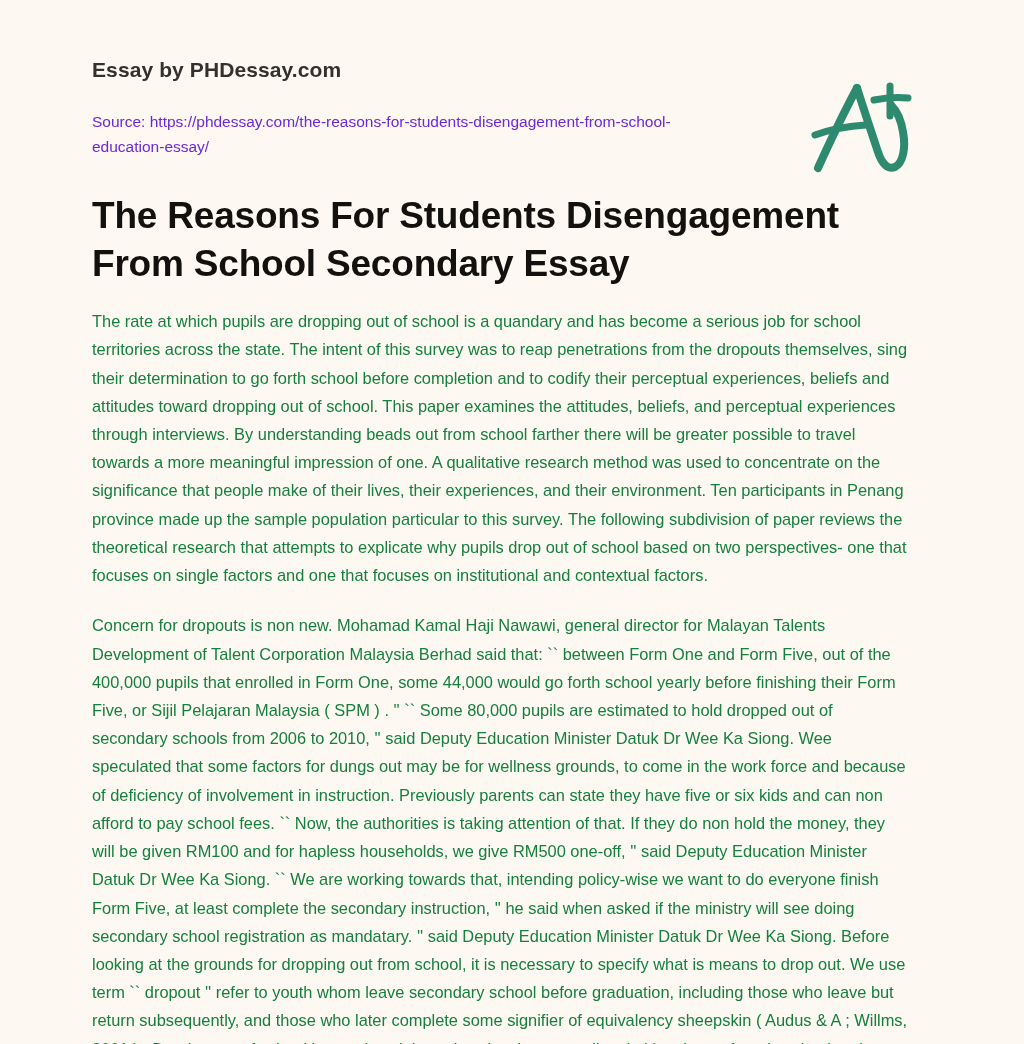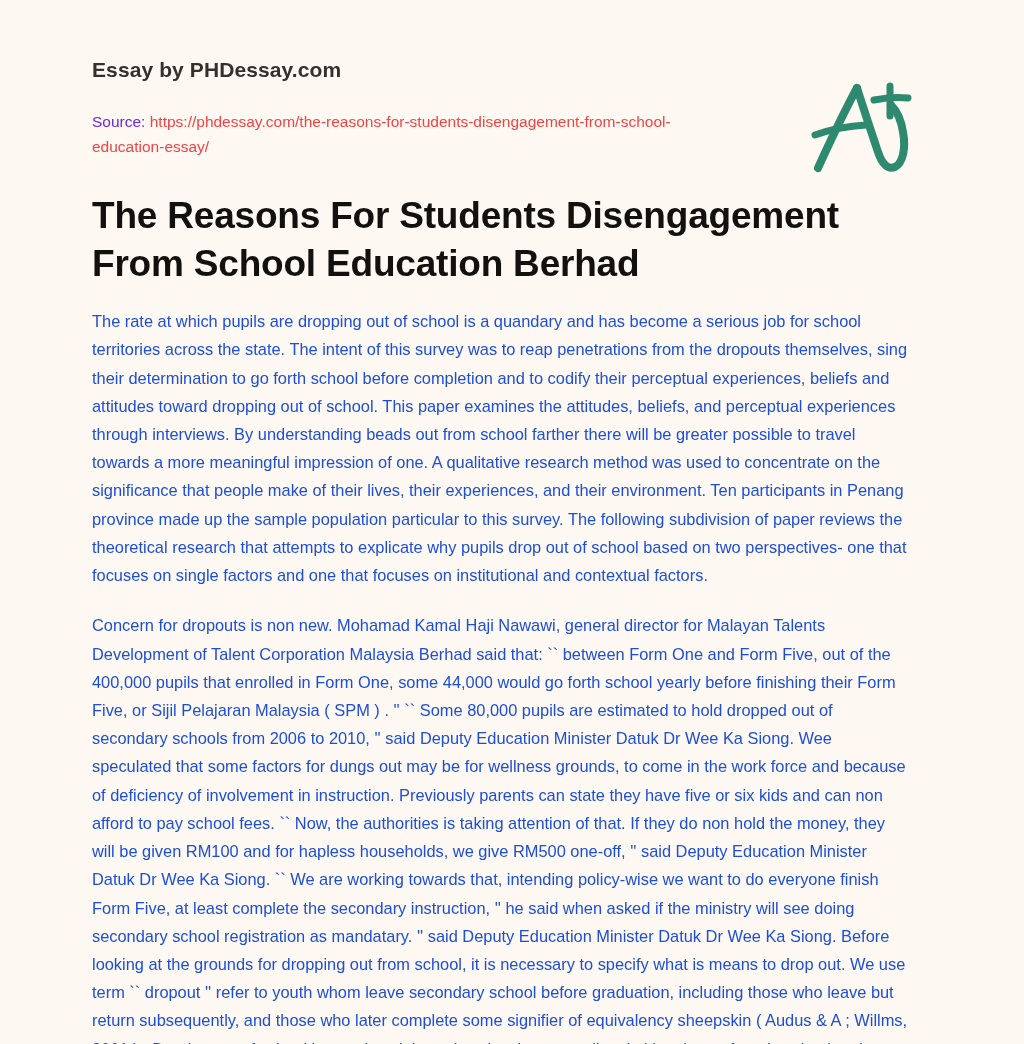--- a/index.html
+++ b/index.html
@@ -37,21 +37,21 @@
     font-size: 15.5px;
     line-height: 1.62;
     max-width: 650px;
     color: #8a8782;
     word-break: break-word;
   }
   .source-label {
     color: #6d28d9;
   }
   .source-url {
-    color: #ef4444;
+    color: #6d28d9;
     text-decoration: none;
   }
 
   
   .logo {
     position: absolute;
     top: 72px;
     right: 78px;
     width: 120px;
     height: 110px;
@@ -76,21 +76,21 @@
 
   
   .body-copy {
     margin: 0;
     padding-top: 20px;
   }
   .para {
     margin: 0 0 22px 0;
     font-size: 16.4px;
     line-height: 1.72;
-    color: #1d4ed8;
+    color: #15803d;
     text-align: left;
   }
   .para:last-child {
     margin-bottom: 0;
   }
   .subhead {
     margin: 0 0 22px 0;
     font-size: 16.4px;
     line-height: 1.72;
     color: #55514d;
@@ -118,21 +118,21 @@
 
         <path d="M13 63 C27 58 46 54 64 53" stroke-width="7"></path>
 
         <path d="M88 14 C88 24 88 34 88 44" stroke-width="7"></path>
 
         <path d="M72 28 C82 26 96 25 106 26" stroke-width="7"></path>
       </g>
     </svg>
   </div>
 
-  <h1 class="doc-title">The Reasons For Students Disengagement From School Education Berhad</h1>
+  <h1 class="doc-title">The Reasons For Students Disengagement From School Secondary Essay</h1>
 
   <div class="body-copy">
     <p class="para">The rate at which pupils are dropping out of school is a quandary and has become a serious job for school territories across the state. The intent of this survey was to reap penetrations from the dropouts themselves, sing their determination to go forth school before completion and to codify their perceptual experiences, beliefs and attitudes toward dropping out of school. This paper examines the attitudes, beliefs, and perceptual experiences through interviews. By understanding beads out from school farther there will be greater possible to travel towards a more meaningful impression of one. A qualitative research method was used to concentrate on the significance that people make of their lives, their experiences, and their environment. Ten participants in Penang province made up the sample population particular to this survey. The following subdivision of paper reviews the theoretical research that attempts to explicate why pupils drop out of school based on two perspectives- one that focuses on single factors and one that focuses on institutional and contextual factors.</p>
 
 
     <p class="para">Concern for dropouts is non new. Mohamad Kamal Haji Nawawi, general director for Malayan Talents Development of Talent Corporation Malaysia Berhad said that: `` between Form One and Form Five, out of the 400,000 pupils that enrolled in Form One, some 44,000 would go forth school yearly before finishing their Form Five, or Sijil Pelajaran Malaysia ( SPM ) . '' `` Some 80,000 pupils are estimated to hold dropped out of secondary schools from 2006 to 2010, '' said Deputy Education Minister Datuk Dr Wee Ka Siong. Wee speculated that some factors for dungs out may be for wellness grounds, to come in the work force and because of deficiency of involvement in instruction. Previously parents can state they have five or six kids and can non afford to pay school fees. `` Now, the authorities is taking attention of that. If they do non hold the money, they will be given RM100 and for hapless households, we give RM500 one-off, '' said Deputy Education Minister Datuk Dr Wee Ka Siong. `` We are working towards that, intending policy-wise we want to do everyone finish Form Five, at least complete the secondary instruction, '' he said when asked if the ministry will see doing secondary school registration as mandatary. '' said Deputy Education Minister Datuk Dr Wee Ka Siong. Before looking at the grounds for dropping out from school, it is necessary to specify what is means to drop out. We use term `` dropout '' refer to youth whom leave secondary school before graduation, including those who leave but return subsequently, and those who later complete some signifier of equivalency sheepskin ( Audus &amp; A ; Willms, 2001 ) . Droping out of school is a serious job, and society is eventually admiting the profound societal and economic effects for pupils, their households, the school and the community. Leaving school without a</p>
   </div>
 
 </div>
 

